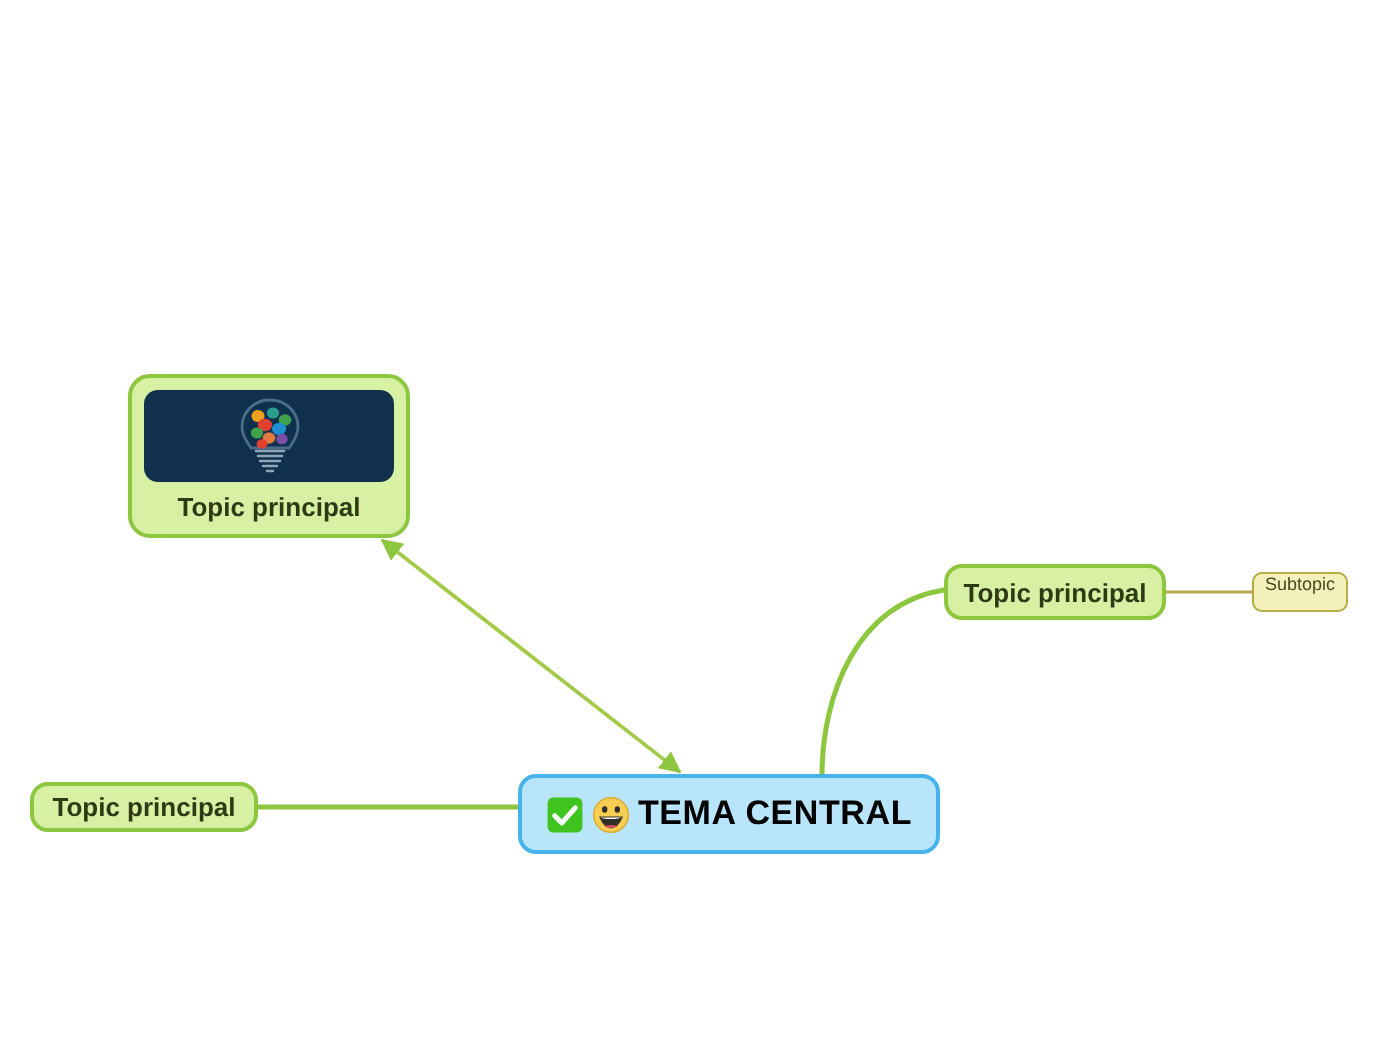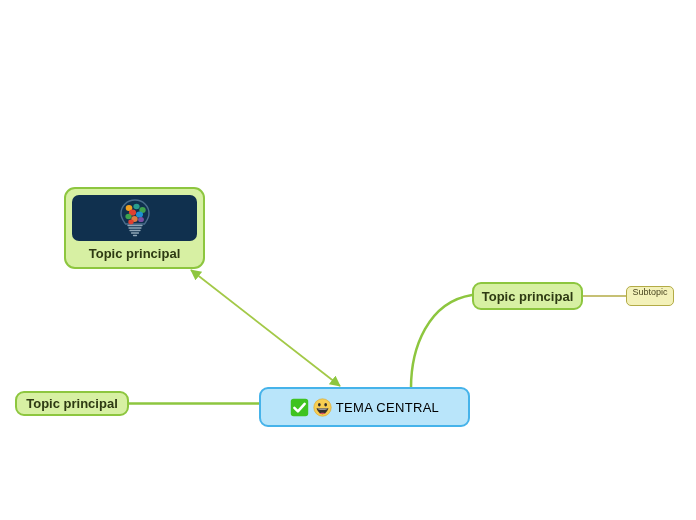--- a/index.html
+++ b/index.html
@@ -119,22 +119,22 @@
     border: 2px solid #46b3ea;
     border-radius: 9px;
     display: flex;
     align-items: center;
     justify-content: center;
     gap: 4px;
     padding: 0 10px;
     box-sizing: border-box;
   }
   .central-label {
-    font-size: 13px;
-    font-weight: normal;
+    font-size: 17px;
+    font-weight: bold;
     color: #000000;
     letter-spacing: 0.3px;
     white-space: nowrap;
   }
   .emoji {
     width: 19px;
     height: 19px;
     flex: 0 0 auto;
   }
 </style>

